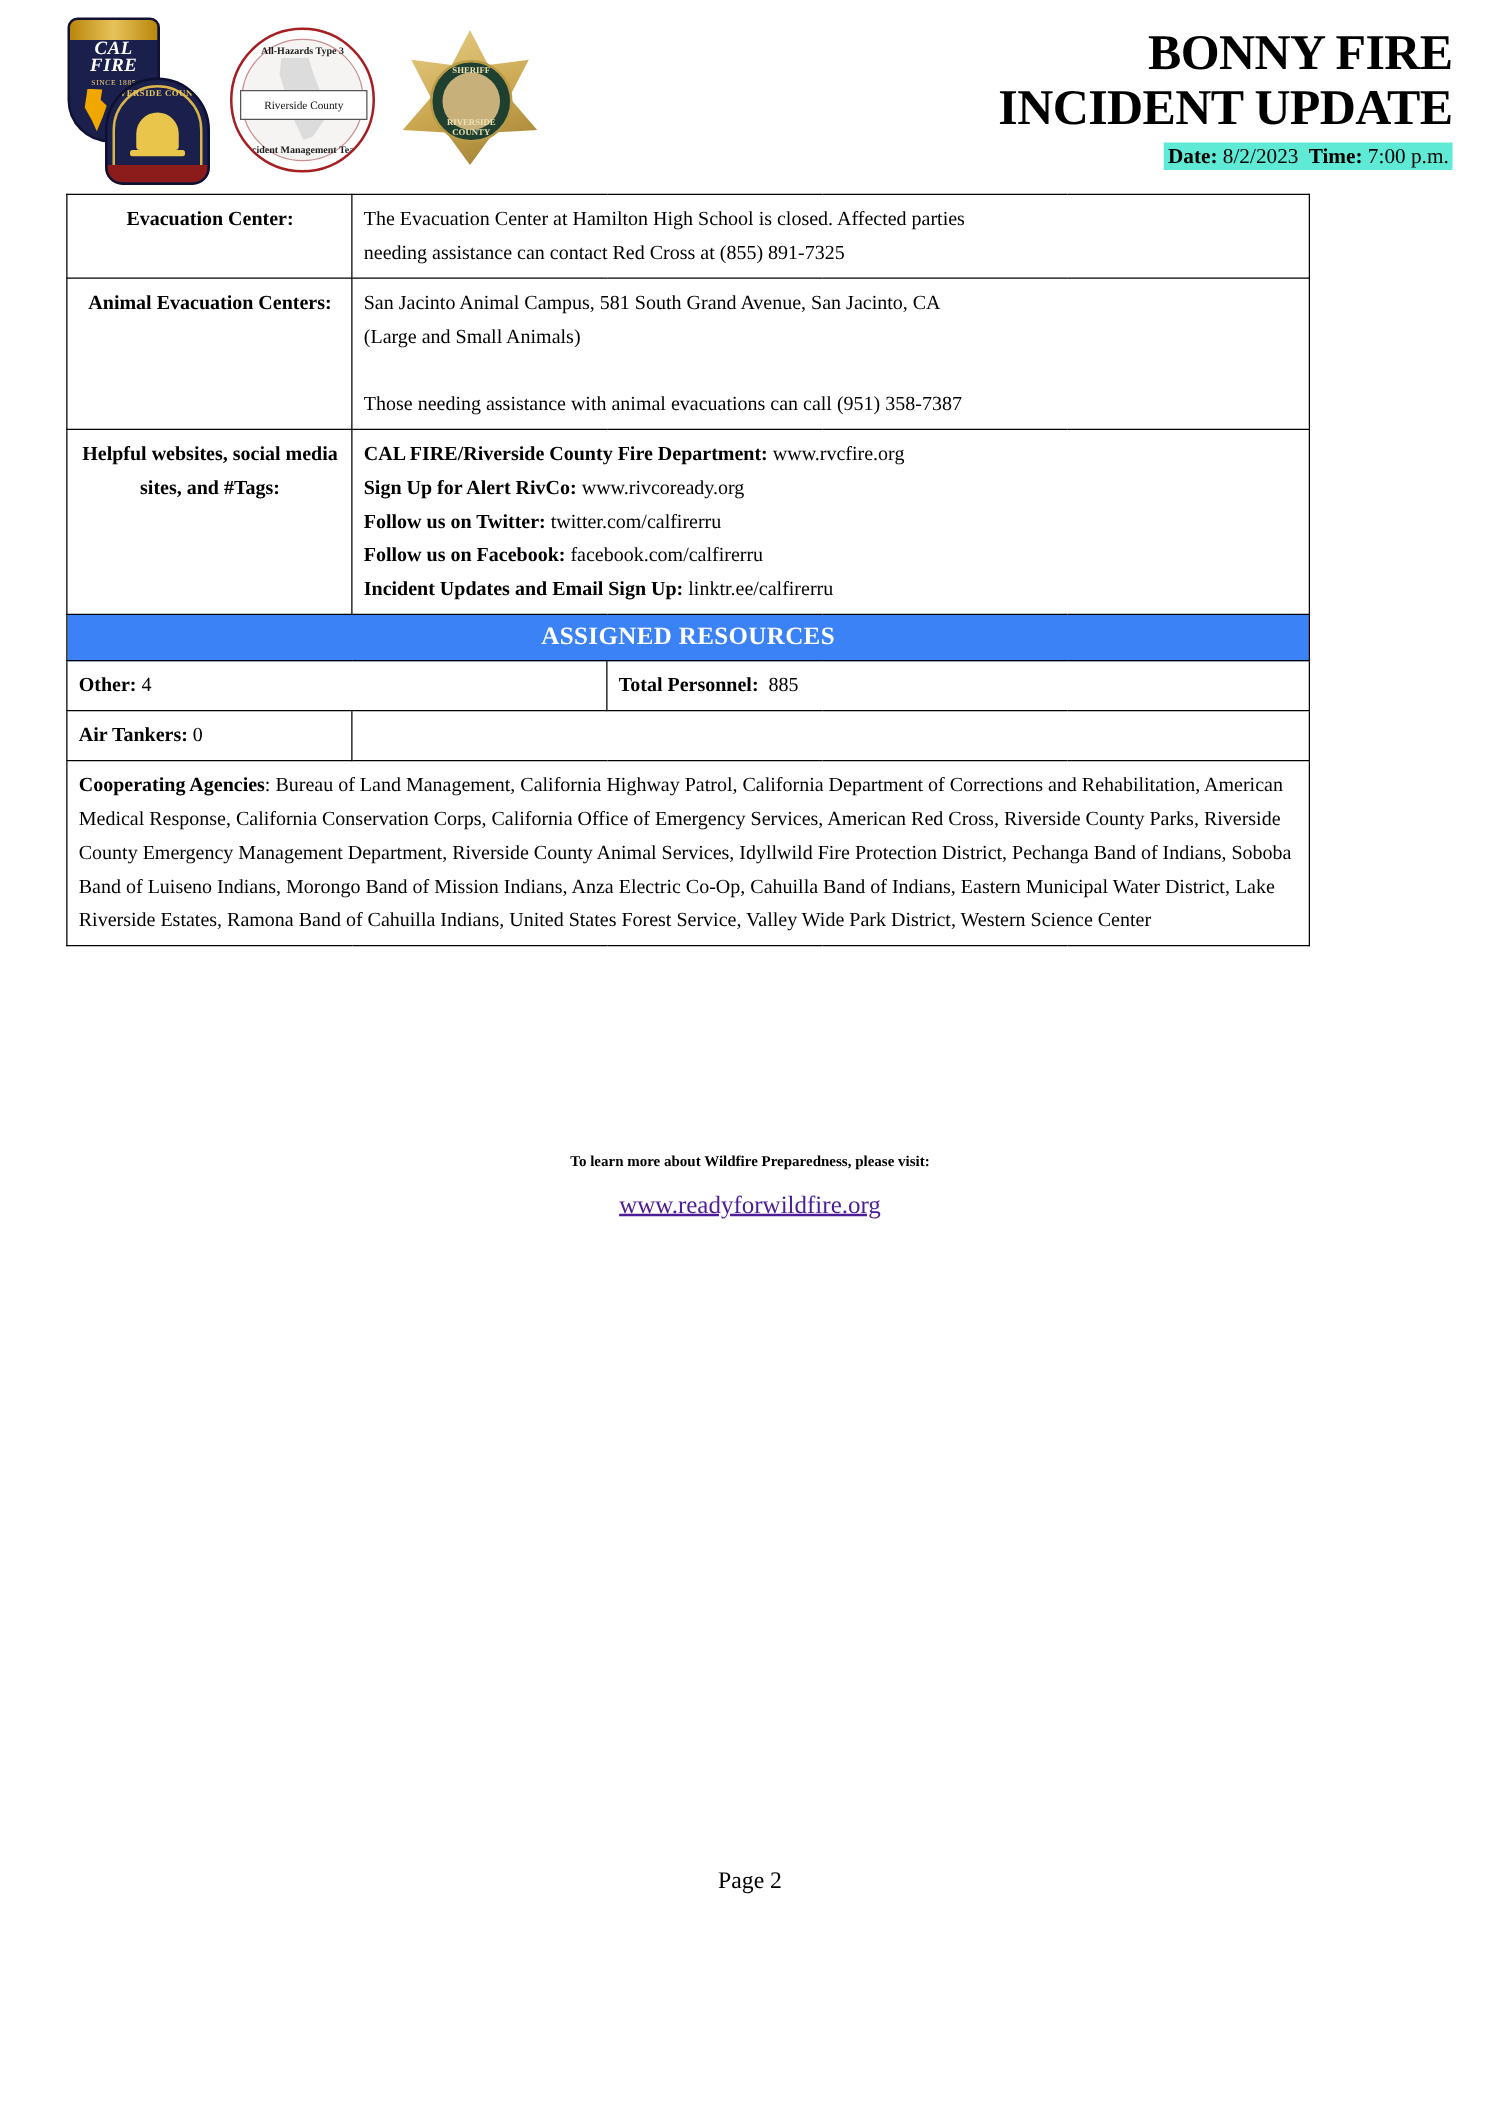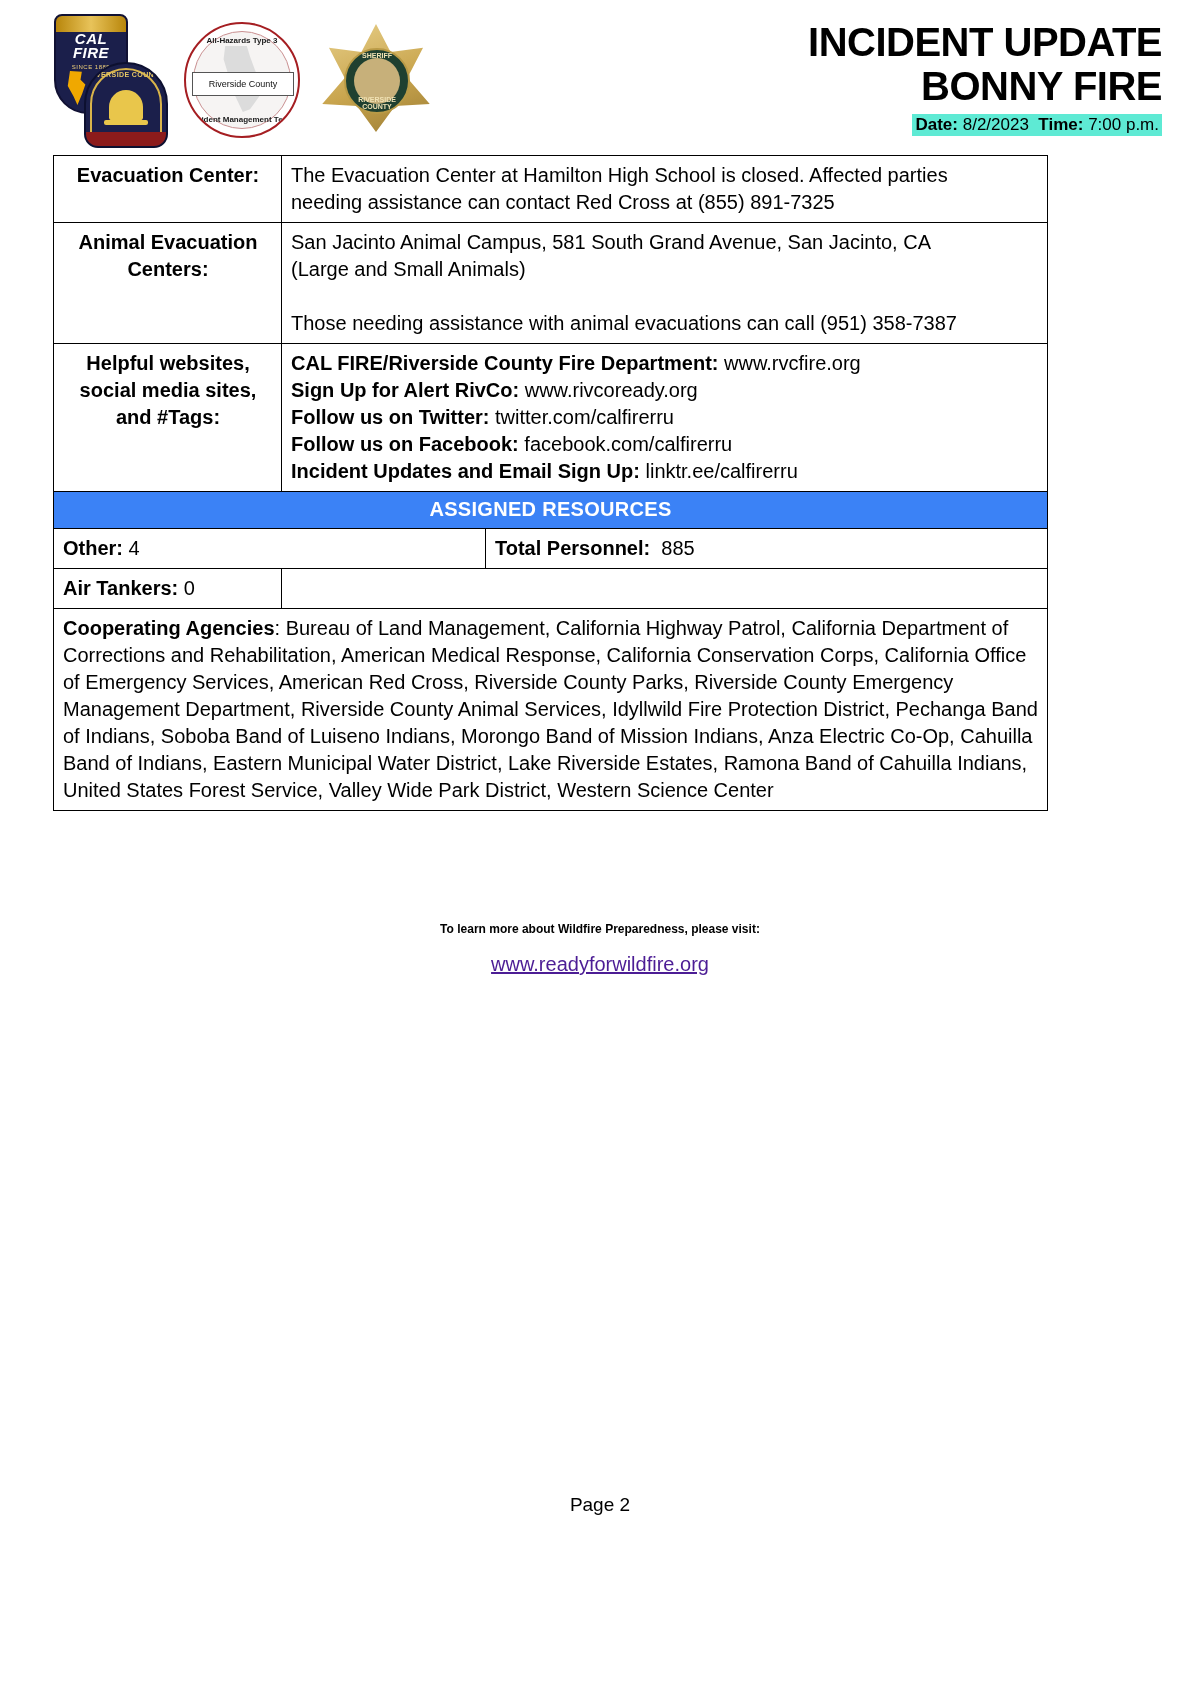--- a/index.html
+++ b/index.html
@@ -14,20 +14,21 @@
     font-family: "Liberation Sans", sans-serif;
     color: #000000;
     position: relative;
     overflow: hidden;
   }
   .page {
     position: relative;
     width: 1200px;
     height: 1700px;
     box-sizing: border-box;
+    font-family: Liberation Serif, serif;
   }
 
   
   .header {
     position: relative;
     height: 150px;
     padding: 0;
   }
   .logos {
     position: absolute;
@@ -289,21 +290,21 @@
   }
   table.main {
     width: 100%;
     border-collapse: collapse;
     table-layout: fixed;
   }
   table.main td {
     border: 1px solid #000000;
     vertical-align: top;
     padding: 6px 8px 6px 9px;
-    font-size: 20px;
+    font-size: 16px;
     line-height: 27px;
   }
   td.lbl {
     font-weight: bold;
     text-align: center;
     width: 228px;
     padding-top: 9px;
   }
   .cell-pad-bottom { padding-bottom: 26px; }
 
@@ -403,22 +404,22 @@
         <div class="star-disc">
           <div class="inner"></div>
           <div class="t top">SHERIFF</div>
           <div class="t bot">RIVERSIDE COUNTY</div>
         </div>
       </div>
 
     </div>
 
     <div class="title-block">
+      <div class="title-line">BONNY FIRE</div>
       <div class="title-line">INCIDENT UPDATE</div>
-      <div class="title-line">BONNY FIRE</div>
       <div class="datetime"><span>Date:</span> <span class="val">8/2/2023</span>&nbsp; <span>Time:</span> <span class="val">7:00 p.m.</span></div>
     </div>
   </div>
 
   <div class="tbl-wrap">
     <table class="main">
       <colgroup>
         <col style="width:228px">
         <col style="width:204px">
         <col style="width:172px">

